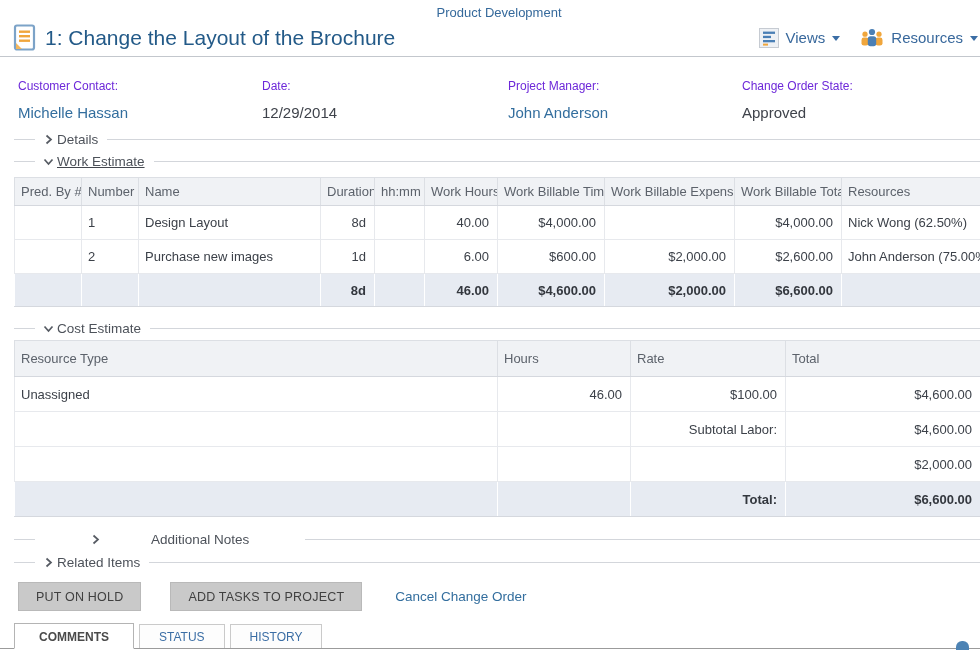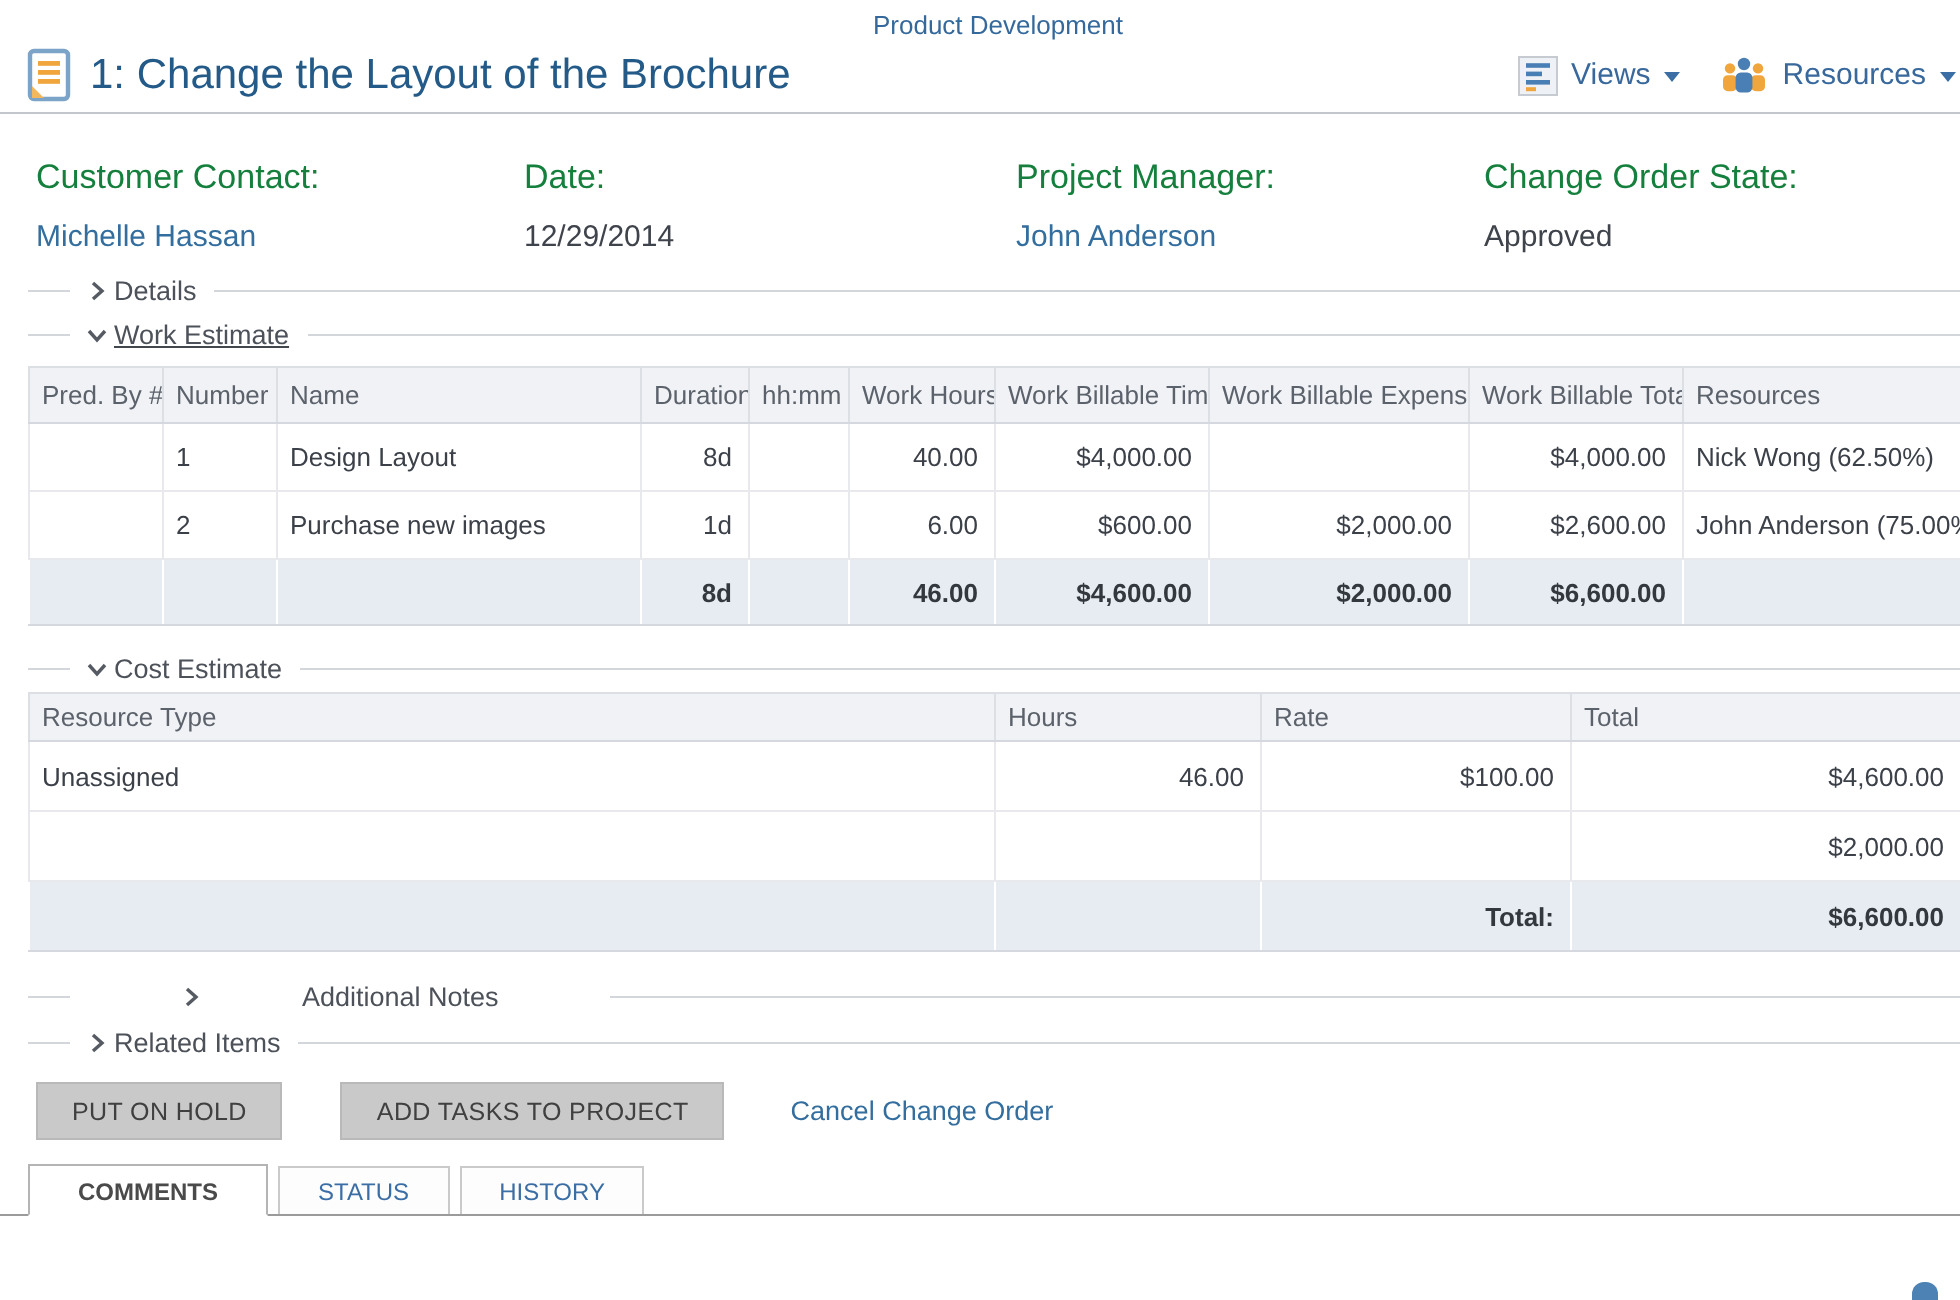--- a/index.html
+++ b/index.html
@@ -14,21 +14,21 @@
   .page-title { font-size:21px; font-weight:400; color:#235a88; white-space:nowrap; }
   .topbar-actions { margin-left:auto; display:flex; align-items:center; gap:20px; padding-right:2px; }
   .menu { display:flex; align-items:center; gap:7px; color:#38689c; font-size:15px; cursor:pointer; white-space:nowrap; }
   .caret { width:0; height:0; border-left:4px solid transparent; border-right:4px solid transparent; border-top:5px solid #3b6ea5; margin-top:2px; }
 
   
   .fields { display:flex; margin:22px 0 0 18px; }
   .field { display:flex; flex-direction:column; }
   .field:nth-child(1){ width:244px; } .field:nth-child(2){ width:246px; }
   .field:nth-child(3){ width:234px; } .field:nth-child(4){ flex:1; }
-  .field .flabel { font-size:17px; color:#15803d; }
+  .field .flabel { font-size:12px; color:#6d28d9; }
   .field .fvalue { font-size:15px; color:#3f434b; margin-top:11px; }
   .field .fvalue.link { color:#336e9e; cursor:pointer; }
 
   
   .section { display:flex; align-items:center; height:20px; cursor:pointer; }
   .section .dash { width:21px; height:1px; background:#d3d6db; margin:0 8px 0 14px; flex:0 0 auto; }
   .section .chev { display:flex; margin-right:3px; flex:0 0 auto; }
   .section .slabel { font-size:13.5px; color:#4d525a; white-space:nowrap; margin-right:9px; }
   .section .line { flex:1; height:1px; background:#d3d6db; }
   .sec-details { margin-top:8px; }
@@ -36,21 +36,21 @@
   .sec-ce { margin-top:11px; }
   .sec-notes { margin-top:12px;gap:47px; }
   .sec-related { margin-top:3px; }
 
   
   table { border-collapse:collapse; table-layout:fixed; margin-left:14px; width:966px; font-size:13px; }
   .we-table { margin-top:6px; }
   .ce-table { margin-top:2px; }
   th { font-weight:400; text-align:left; color:#5c626b; background:#f0f2f5; border:1px solid #dcdfe4; border-bottom:1px solid #d5d8de; padding:0 6px; white-space:nowrap; overflow:hidden; }
   .we-table th { height:28px; }
-  .ce-table th { height:24px; }
+  .ce-table th { height:36px; }
   td { border:1px solid #e7e9ed; padding:0 6px; color:#3c4149; white-space:nowrap; overflow:hidden; }
   .we-table td { height:34px; }
   .ce-table td { height:35px; }
   td.r, th.r { text-align:right; padding-right:8px; }
   tr.total td { background:#e7ebf2; font-weight:700; color:#33373e; border:1px solid #fff; border-top:1px solid #e0e4ea; border-bottom:1px solid #d5d8de; }
   .we-table tr.total td { height:33px; }
   tr.subtotal td { font-weight:400; }
 
   
   .actions { display:flex; align-items:center; margin:10px 0 0 18px; }
@@ -249,20 +249,26 @@
   <tbody>
     <tr>
       <td>Unassigned</td>
       <td class="r">46.00</td>
       <td class="r">$100.00</td>
       <td class="r">$4,600.00</td>
     </tr>
     <tr class="subtotal">
       <td></td>
       <td class="r"></td>
+      <td class="r">Subtotal Labor:</td>
+      <td class="r">$4,600.00</td>
+    </tr>
+    <tr class="subtotal">
+      <td></td>
+      <td class="r"></td>
       <td class="r"></td>
       <td class="r">$2,000.00</td>
     </tr>
     <tr class="total">
       <td></td>
       <td class="r"></td>
       <td class="r">Total:</td>
       <td class="r">$6,600.00</td>
     </tr>
   </tbody>

